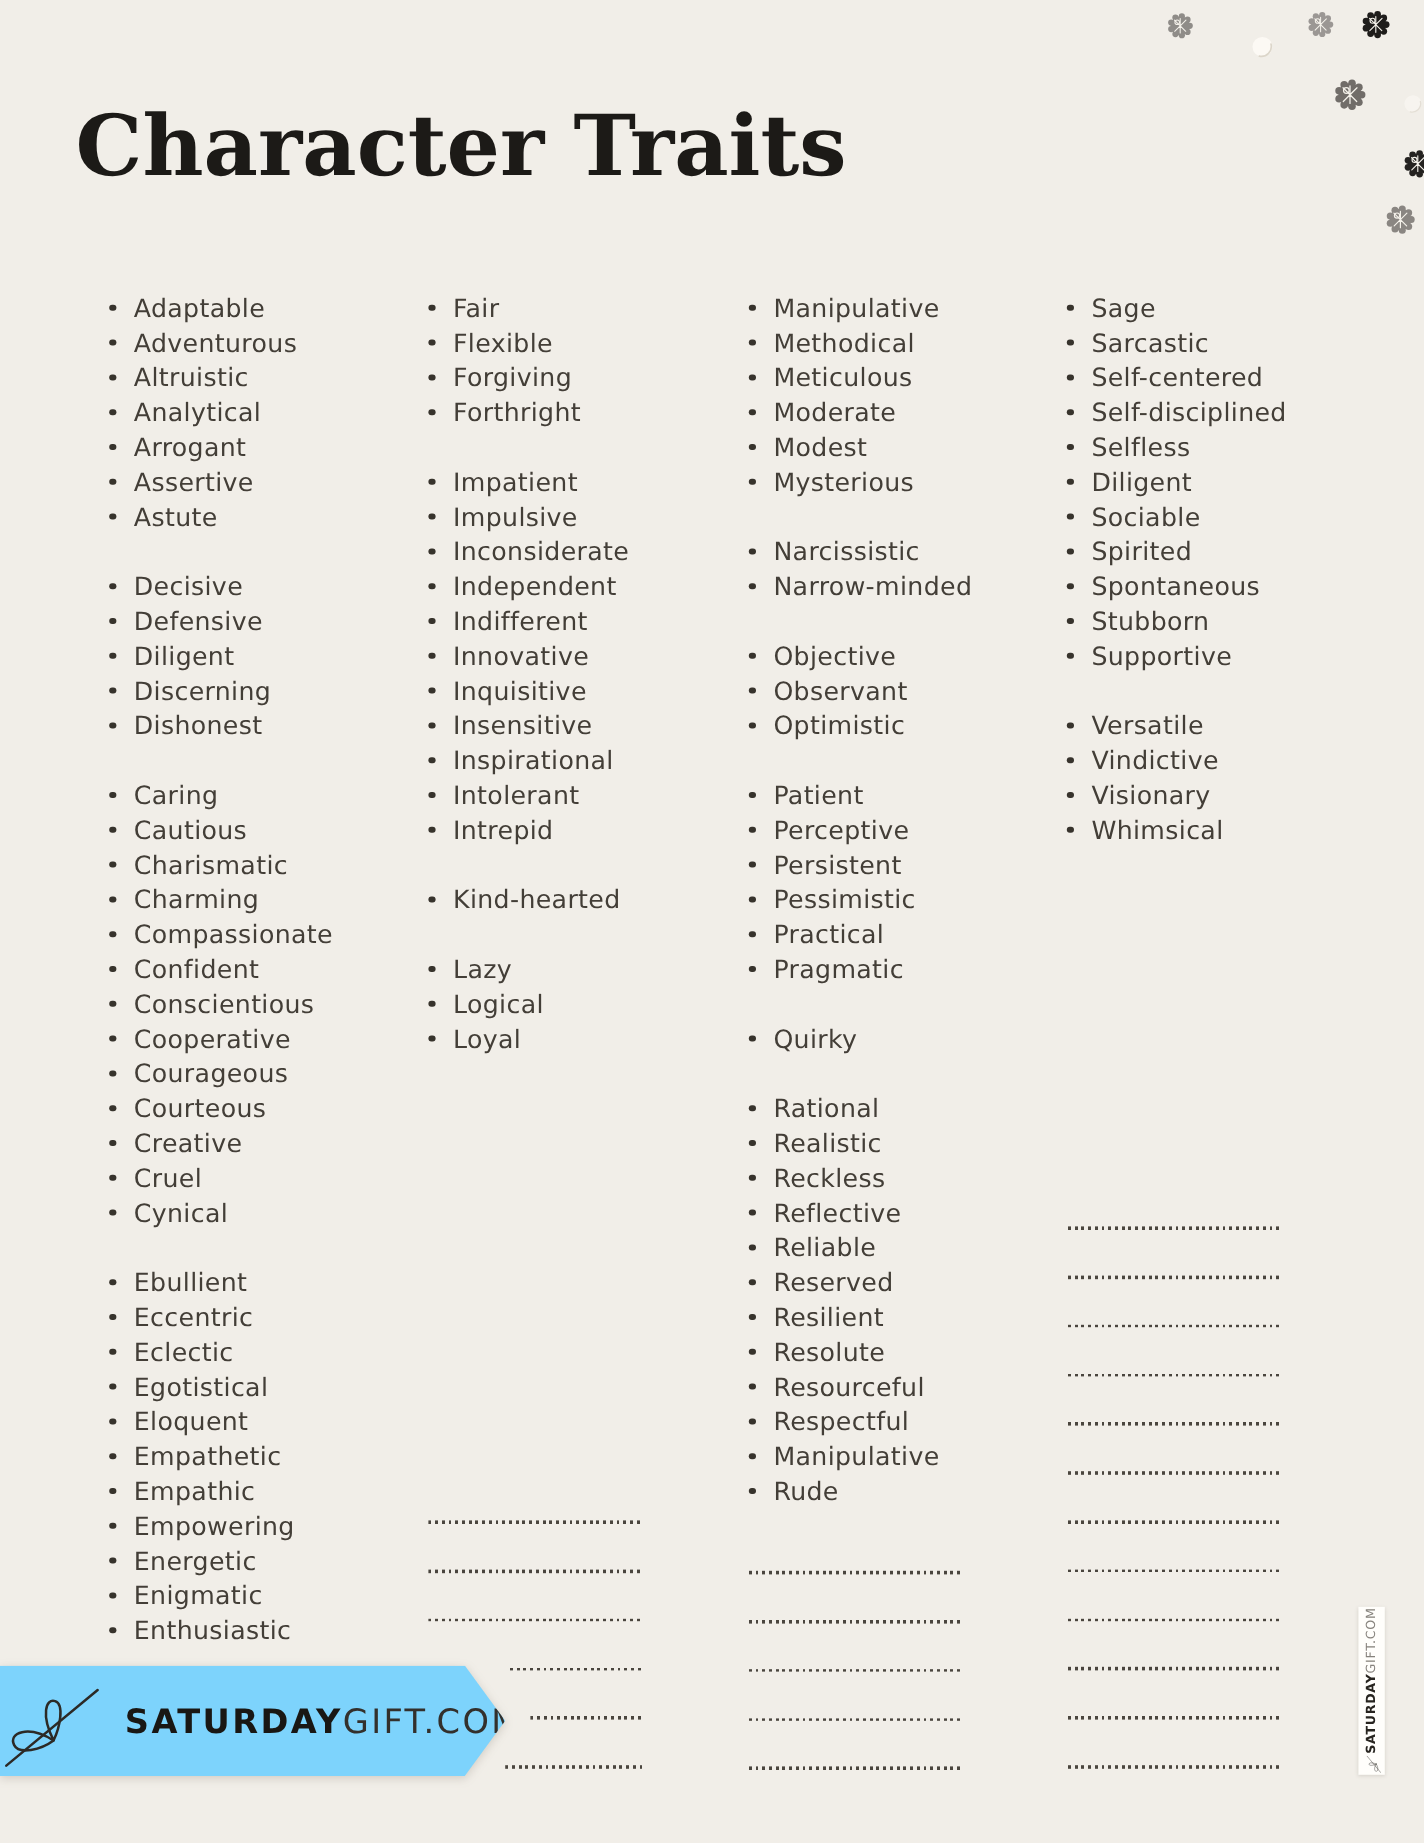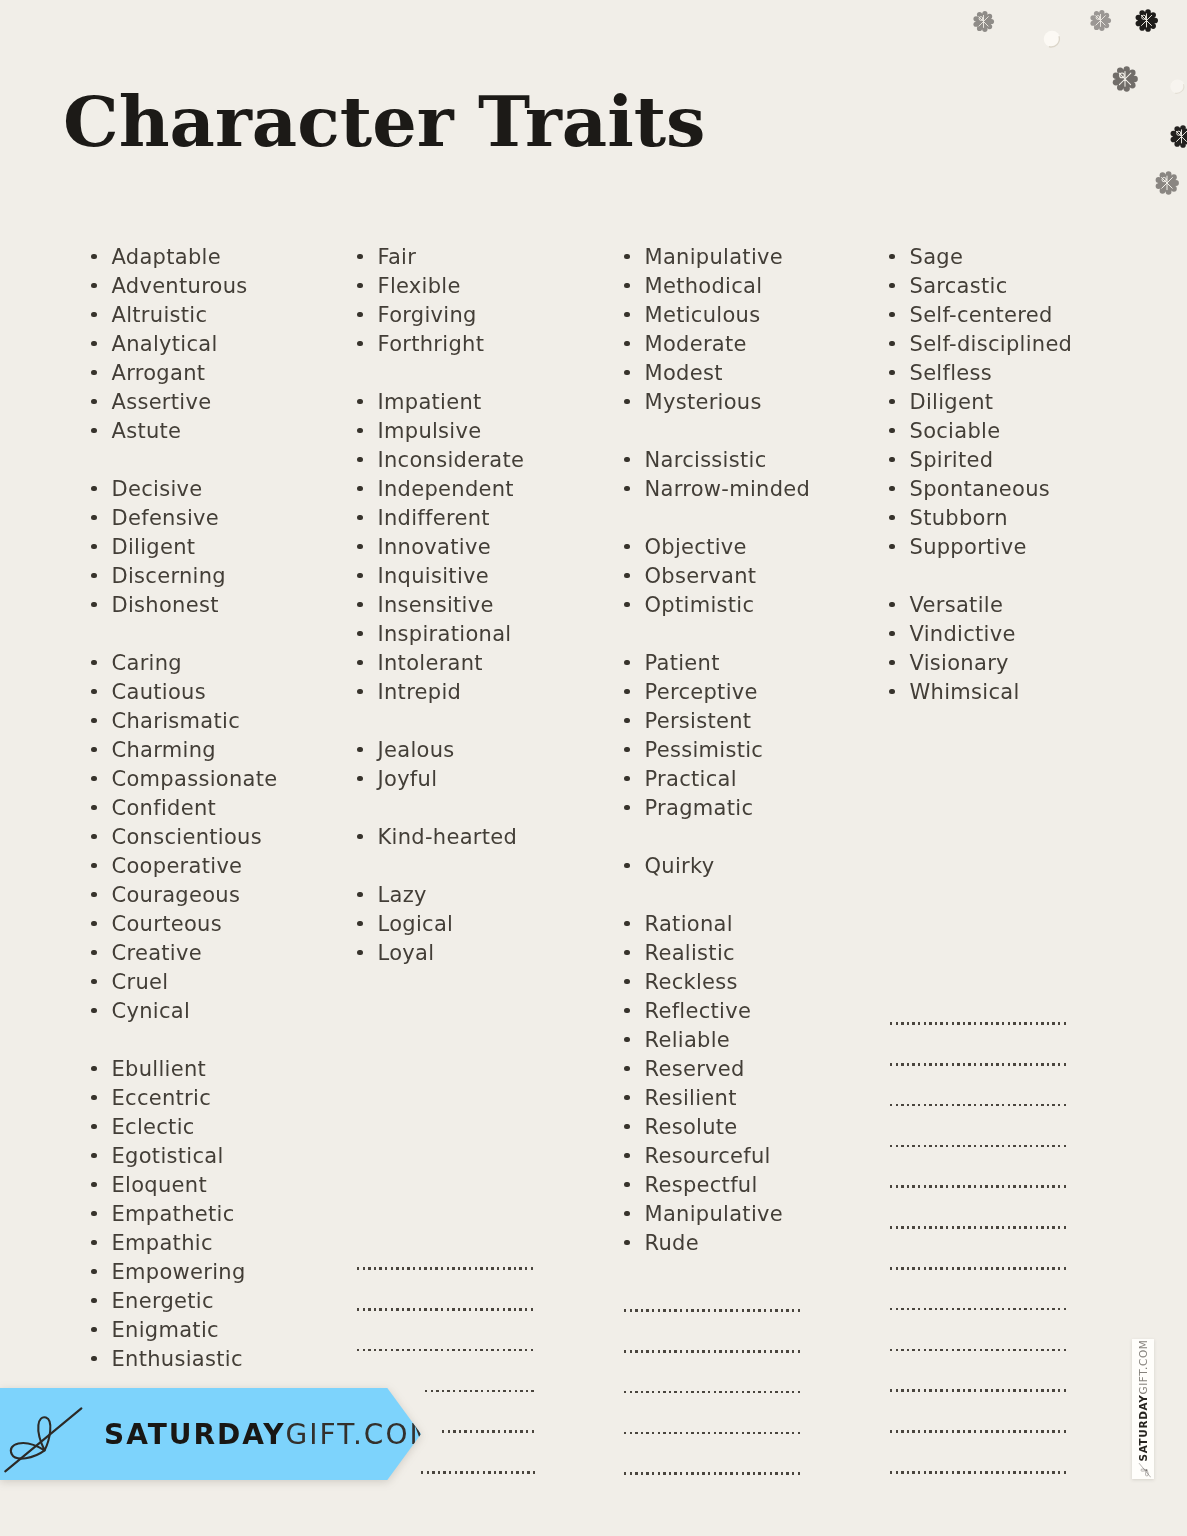--- a/index.html
+++ b/index.html
@@ -341,30 +341,20 @@
           <span class="t">Intolerant</span>
         </li>
         <li>
           <span class="bullet"></span>
           <span class="t">Intrepid</span>
         </li>
       </ul>
       <ul>
         <li>
           <span class="bullet"></span>
-          <span class="t">Jealous</span>
-        </li>
-        <li>
-          <span class="bullet"></span>
-          <span class="t">Joyful</span>
-        </li>
-      </ul>
-      <ul>
-        <li>
-          <span class="bullet"></span>
           <span class="t">Kind-hearted</span>
         </li>
       </ul>
       <ul>
         <li>
           <span class="bullet"></span>
           <span class="t">Lazy</span>
         </li>
         <li>
           <span class="bullet"></span>

